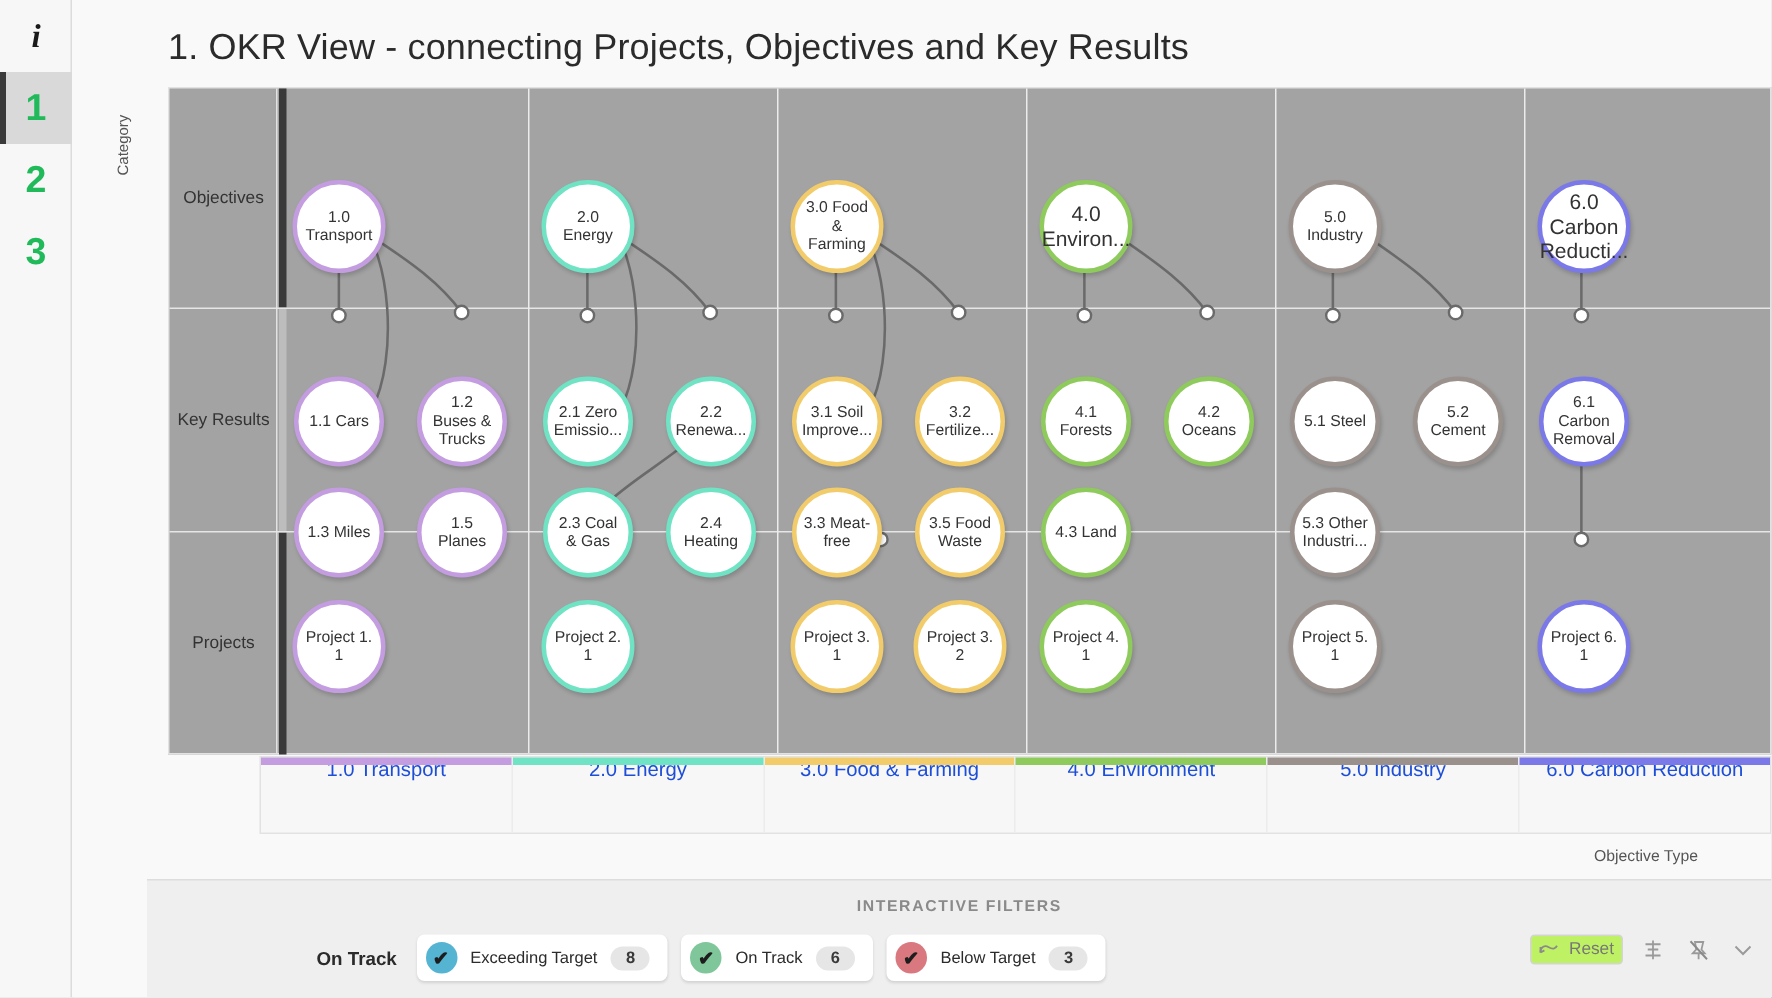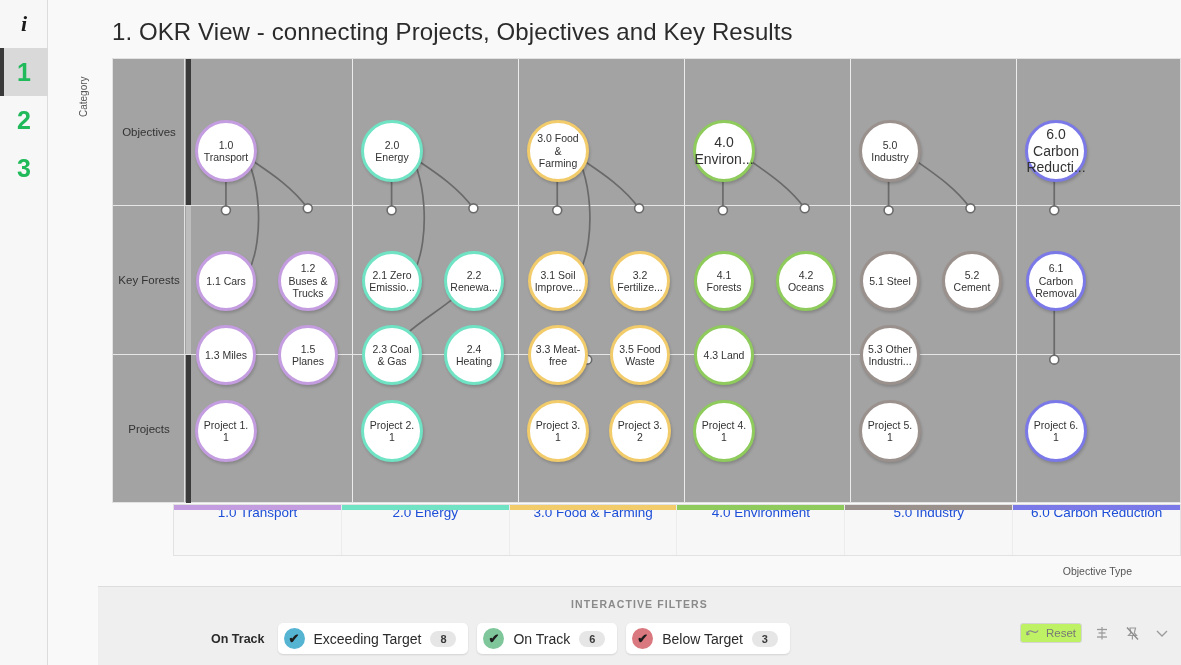--- a/index.html
+++ b/index.html
@@ -109,21 +109,21 @@
   .chip {
     display:flex; align-items:center; gap:9px;
     background:#ffffff; border-radius:5px; padding:5px 12px 5px 6px;
     box-shadow:0 1px 2px rgba(0,0,0,0.12); cursor:pointer;
   }
   .chip .tick {
     width:21px; height:21px; border-radius:50%;
     display:flex; align-items:center; justify-content:center;
     color:#1d1d1d; font-size:13px; font-weight:bold;
   }
-  .chip .lbl { font-size:14px; color:#2b2b2b; white-space:nowrap; }
+  .chip .lbl { font-size:11px; color:#2b2b2b; white-space:nowrap; }
   .chip .cnt {
     background:#e6e6e6; color:#3a3a3a; font-size:11px; font-weight:bold;
     border-radius:9px; padding:2px 9px; min-width:26px; text-align:center;
   }
 
   #footer-tools {
     position:absolute; right:9px; top:36px; display:flex; align-items:center; gap:10px;
   }
   #reset-btn {
     display:flex; align-items:center; gap:7px;
@@ -150,21 +150,21 @@
   <div id="main">
 
     <div id="title">1. OKR View - connecting Projects, Objectives and Key Results</div>
 
     <div id="cat-axis-label">Category</div>
 
     <div id="plot">
 
       <div class="rowlabel-col">
         <div class="rowlabel" id="rl0" style="top: 0px; height: 146px;">Objectives</div>
-        <div class="rowlabel" id="rl1" style="top: 147px; height: 148px;">Key Forests</div>
+        <div class="rowlabel" id="rl1" style="top: 147px; height: 148px;">Key Results</div>
         <div class="rowlabel" id="rl2" style="top: 296px; height: 148px;">Projects</div>
       </div>
 
       <div class="catbar" style="left:73px; top:0px;   height:146px; background:#3a3a3a;"></div>
       <div class="catbar" style="left:73px; top:147px; height:148px; background:#bdbdbd;"></div>
       <div class="catbar" style="left:73px; top:296px; height:148px; background:#3a3a3a;"></div>
 
       <div class="rowsep" style="top:146px;"></div>
       <div class="rowsep" style="top:295px;"></div>
 

